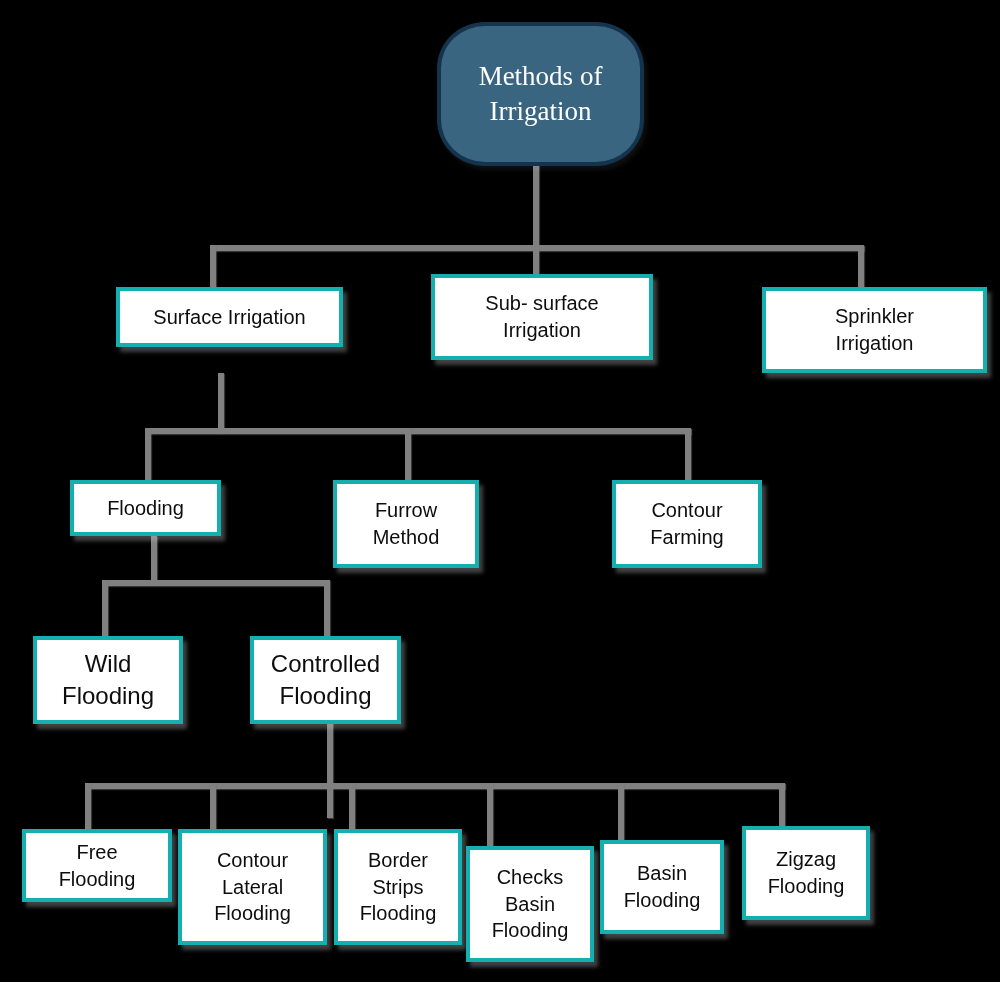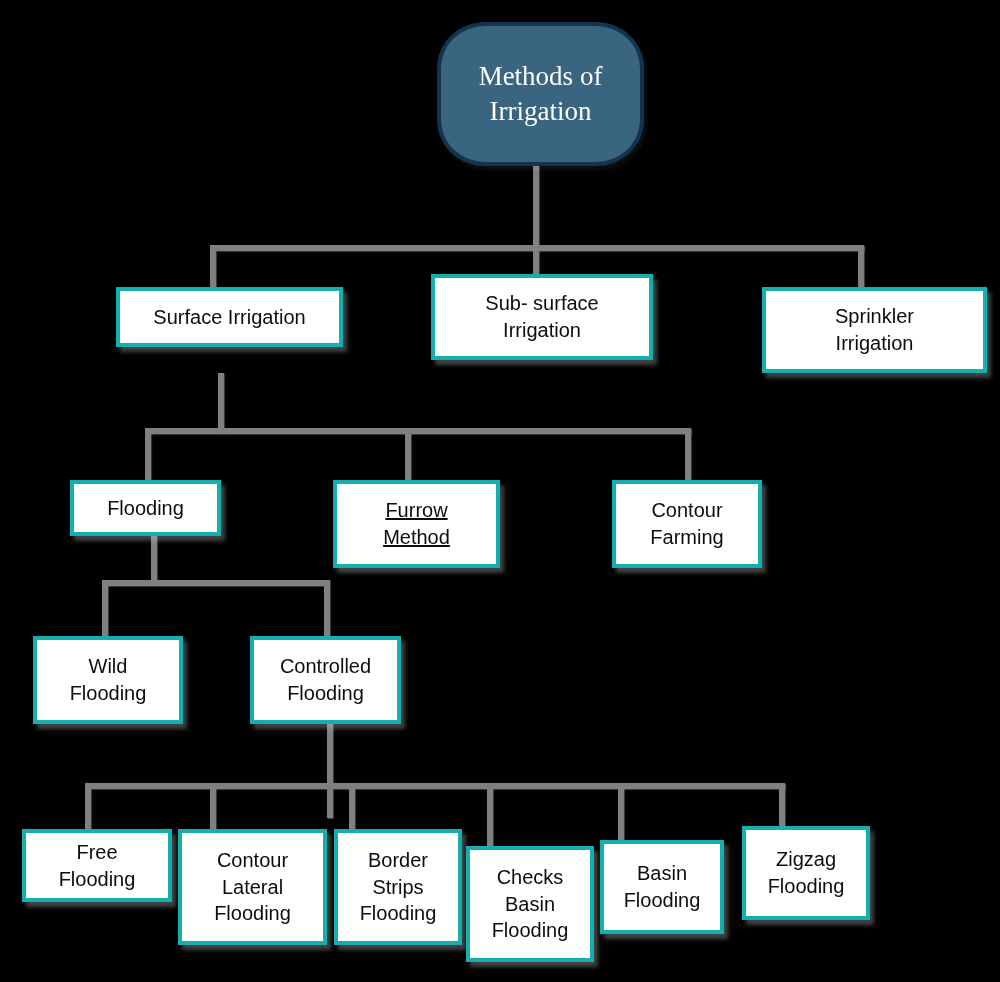--- a/index.html
+++ b/index.html
@@ -53,21 +53,21 @@
     text-align: center;
     color: #0D0D0D;
     font-family: "Liberation Sans", sans-serif;
     font-size: 20px;
     line-height: 1.33;
     padding: 2px 6px;
     box-shadow: 4px 5px 4px rgba(190,190,190,0.35);
   }
   .node.lvl2 { font-size: 20px; }
   .node.lvl3 { font-size: 20px; }
-  .node.lvl4 { font-size: 20px; }
+  .node.lvl4 { font-size: 24px; }
   .node.lvl5 { font-size: 20px; }
   .node .lbl { display: block; white-space: pre-line; }
 </style>
 </head>
 <body>
 
 <div id="canvas">
 
   <div class="conn" style="left:533px; top:164px;  width:6px;   height:86px;"></div>
   <div class="conn" style="left:210px; top:245px;  width:654px; height:6px;"></div>
@@ -108,21 +108,21 @@
 Irrigation</span>
   </div>
   <div class="node lvl2" style="left:762px; top:287px; width:225px; height:86px;">
     <span class="lbl">Sprinkler
 Irrigation</span>
   </div>
 
   <div class="node lvl3" style="left:70px; top:480px; width:151px; height:56px;">
     <span class="lbl">Flooding</span>
   </div>
-  <div class="node lvl3" style="left:333px; top:480px; width:167px; height:88px;text-decoration:underline;">
+  <div class="node lvl3" style="left:333px; top:480px; width:146px; height:88px;">
     <span class="lbl">Furrow
 Method</span>
   </div>
   <div class="node lvl3" style="left:612px; top:480px; width:150px; height:88px;">
     <span class="lbl">Contour
 Farming</span>
   </div>
 
   <div class="node lvl4" style="left:33px; top:636px; width:150px; height:88px;">
     <span class="lbl">Wild

